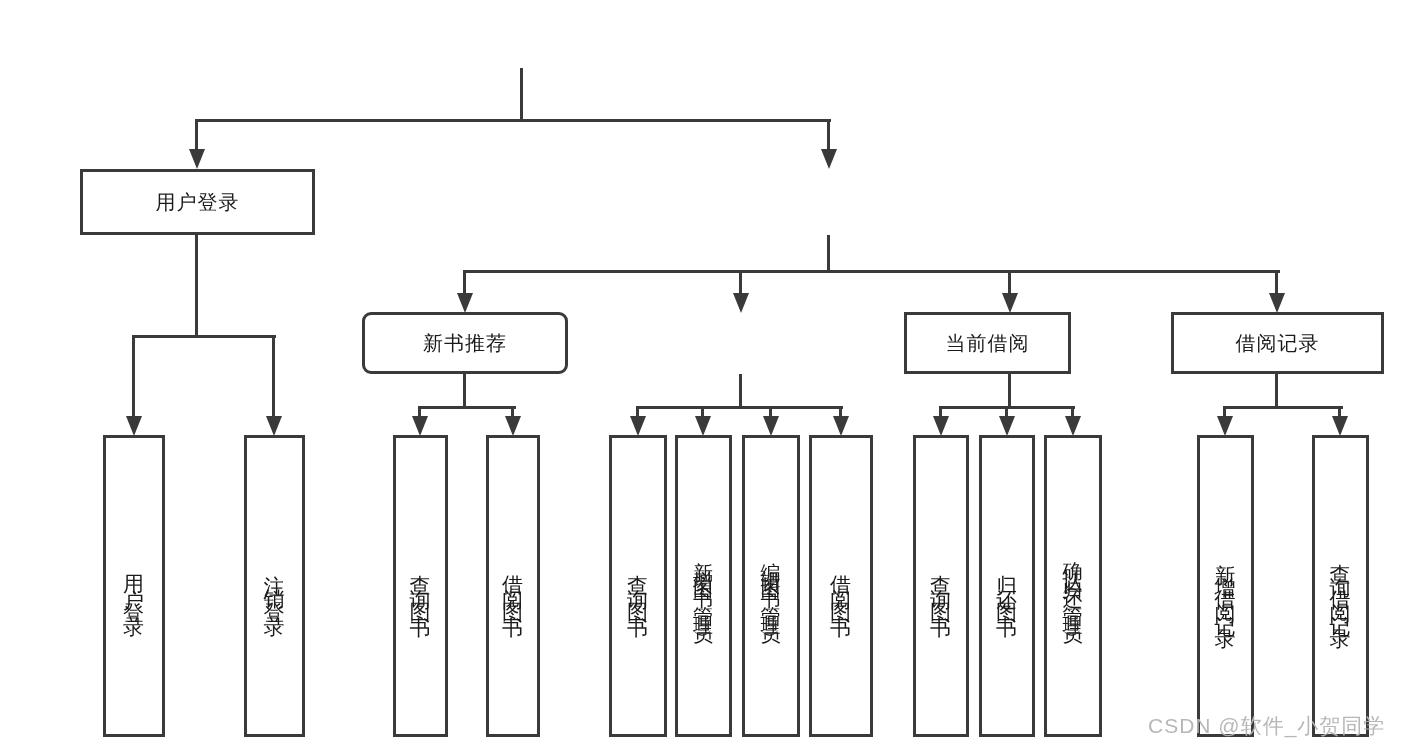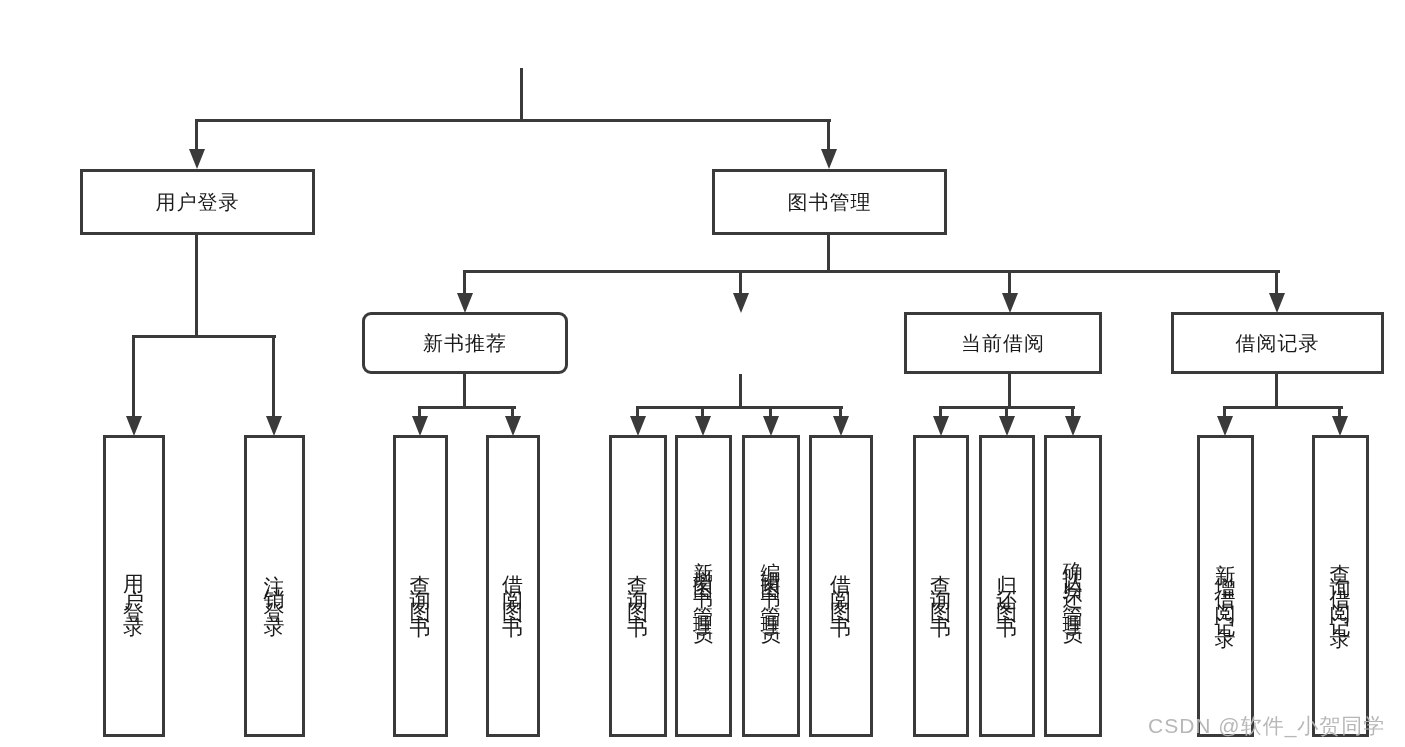--- a/index.html
+++ b/index.html
@@ -50,23 +50,20 @@
   <i class="vl" style="left:520px;top:68px;height:53px;"></i>
   <i class="hl" style="left:196px;top:119px;width:635px;"></i>
   <i class="vl" style="left:195px;top:119px;height:33px;"></i>
   <i class="ah" style="left:189px;top:149px;"></i>
   <i class="vl" style="left:827px;top:119px;height:33px;"></i>
   <i class="ah" style="left:821px;top:149px;"></i>
 
   <div class="box" style="left:80px;top:169px;width:235px;height:66px;">
     <span class="hlabel">用户登录</span>
   </div>
-  <div class="box" style="left:712px;top:169px;width:235px;height:66px;">
-    <span class="hlabel">图书管理</span>
-  </div>
 
   <i class="vl" style="left:195px;top:235px;height:102px;"></i>
   <i class="hl" style="left:132px;top:335px;width:144px;"></i>
   <i class="vl" style="left:132px;top:335px;height:83px;"></i>
   <i class="ah" style="left:126px;top:416px;"></i>
   <i class="vl" style="left:272px;top:335px;height:83px;"></i>
   <i class="ah" style="left:266px;top:416px;"></i>
 
   <i class="vl" style="left:827px;top:235px;height:37px;"></i>
   <i class="hl" style="left:463px;top:270px;width:817px;"></i>
@@ -75,21 +72,21 @@
   <i class="vl" style="left:739px;top:270px;height:26px;"></i>
   <i class="ah" style="left:733px;top:293px;"></i>
   <i class="vl" style="left:1008px;top:270px;height:26px;"></i>
   <i class="ah" style="left:1002px;top:293px;"></i>
   <i class="vl" style="left:1275px;top:270px;height:26px;"></i>
   <i class="ah" style="left:1269px;top:293px;"></i>
 
   <div class="box" style="left:362px;top:312px;width:206px;height:62px;border-radius:9px;">
     <span class="hlabel">新书推荐</span>
   </div>
-  <div class="box" style="left:904px;top:312px;width:198px;height:62px;">
+  <div class="box" style="left:904px;top:312px;width:167px;height:62px;">
     <span class="hlabel">当前借阅</span>
   </div>
   <div class="box" style="left:1171px;top:312px;width:213px;height:62px;">
     <span class="hlabel">借阅记录</span>
   </div>
 
   <i class="vl" style="left:463px;top:374px;height:34px;"></i>
   <i class="hl" style="left:418px;top:406px;width:98px;"></i>
   <i class="vl" style="left:418px;top:406px;height:12px;"></i>
   <i class="ah" style="left:412px;top:416px;"></i>

